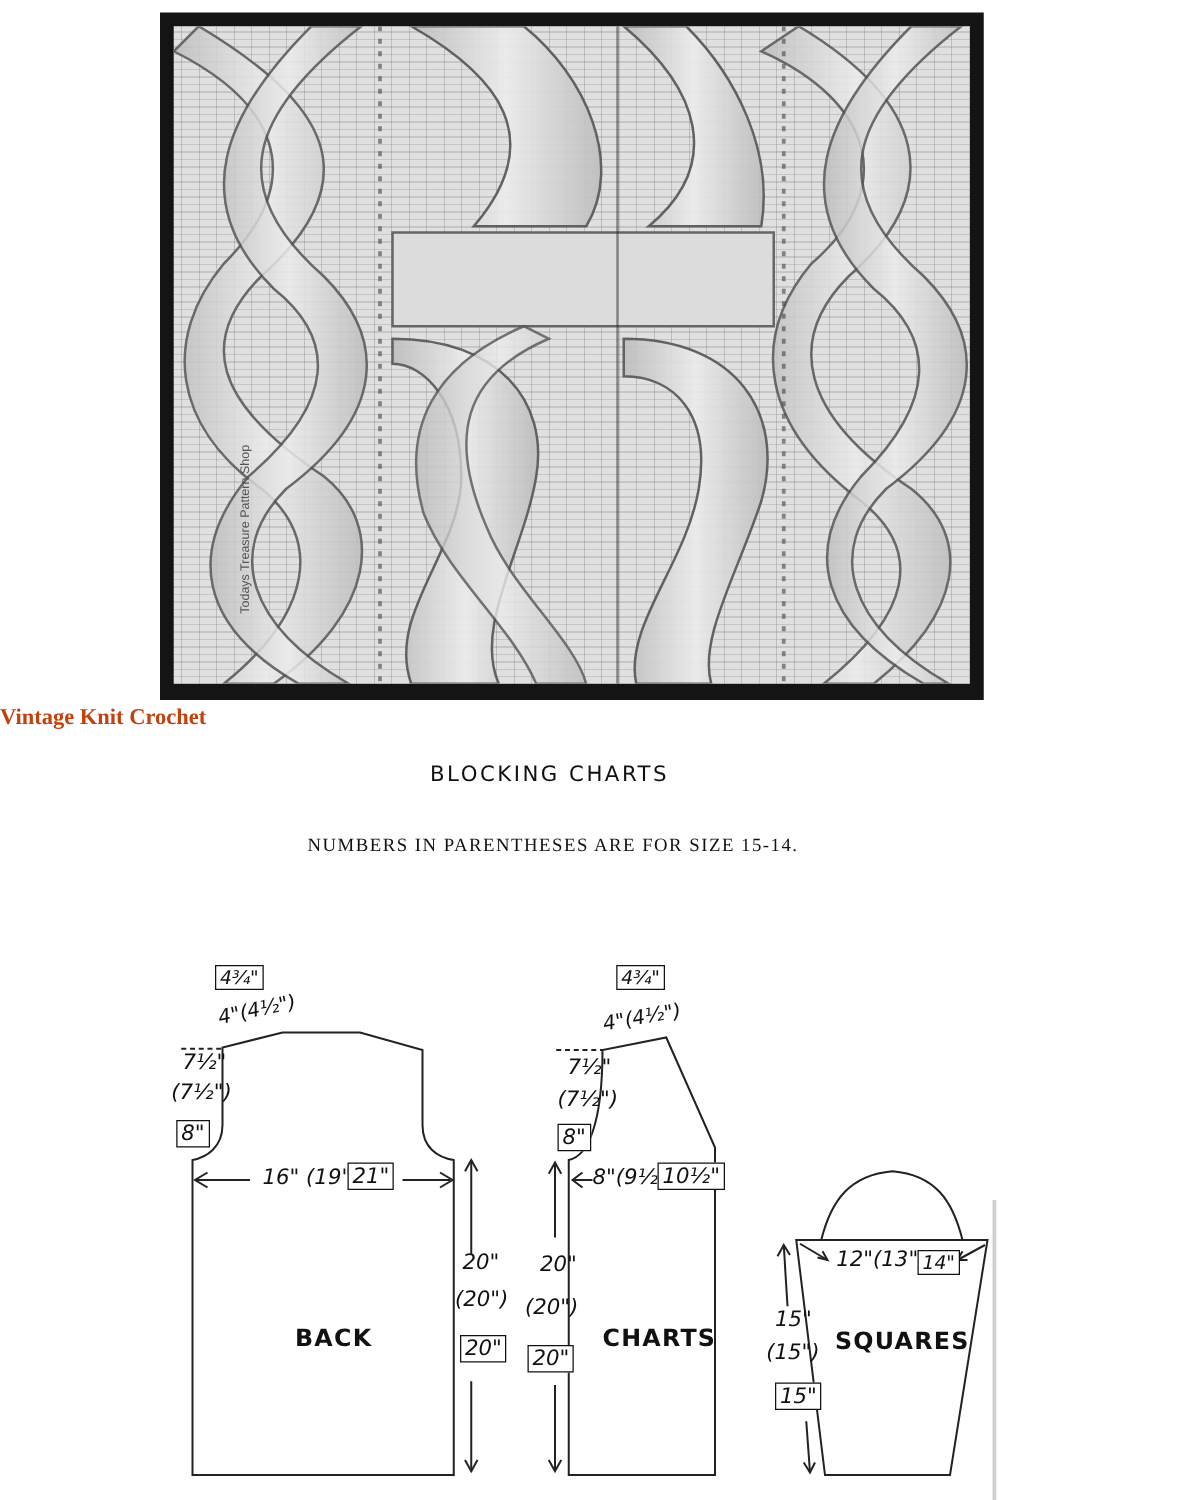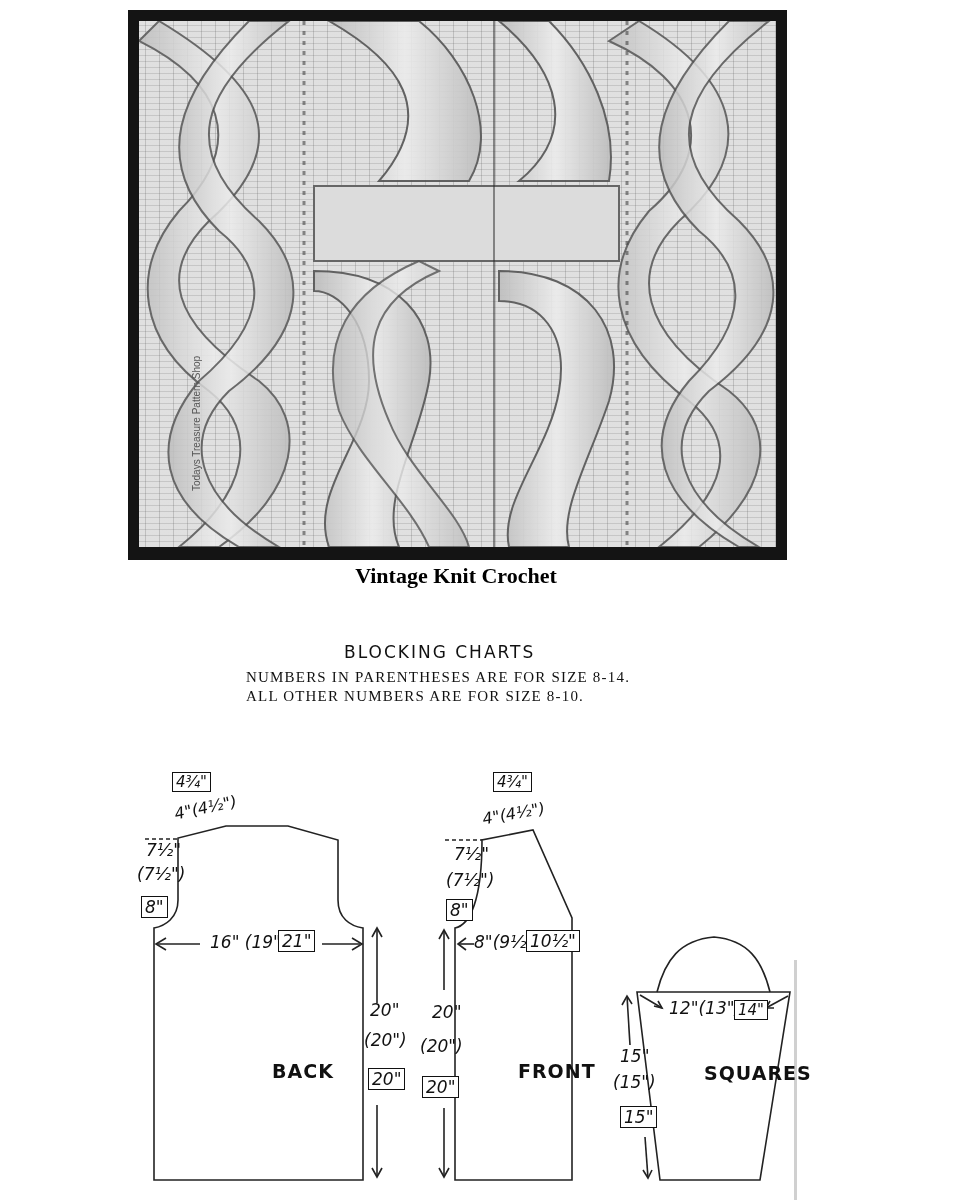--- a/index.html
+++ b/index.html
@@ -24,37 +24,37 @@
     }
     .photo svg { position: absolute; left: 0; top: 0; }
     .photo-seam { position: absolute; left: 354px; top: 0; width: 2px; height: 526px; background: rgba(40,40,40,0.5); }
     .watermark {
       position: absolute; left: 52px; top: 470px;
       transform: rotate(-90deg); transform-origin: left top;
       font-size: 10px; color: #555; white-space: nowrap;
       font-family: "Liberation Sans", sans-serif;
     }
     .site-title {
-      position: absolute; left: 0; width: 912px; top: 563px; text-align: center;
-      font-family: "Liberation Serif", serif; font-weight: bold; font-size: 22px; color: #000000;
+      position: absolute; left: 0; width: 912px; top: 563px; 
+      font-family: "Liberation Serif", serif; font-weight: bold; font-size: 18px; color: #c2410c;
     }
     .chart-title {
       position: absolute; left: 344px; top: 610px;
-      font-family: "DejaVu Sans", sans-serif; font-size: 17px; letter-spacing: 2px; color: #111; margin-top: 32px;
+      font-family: "DejaVu Sans", sans-serif; font-size: 17px; letter-spacing: 2px; color: #111;
     }
     .notes { position: absolute; left: 246px; top: 668px; }
     .notes div {
       font-family: "Liberation Serif", serif; font-size: 15px; letter-spacing: 1.2px; line-height: 19px; color: #111;
     }
     .hand {
       position: absolute; font-family: "DejaVu Sans", sans-serif; font-size: 17px; font-style: italic; color: #111; white-space: nowrap;
     }
     .boxed { border: 1.5px solid #111; padding: 0 3px; background: #fff; }
     .piece-label {
-      position: absolute; font-family: "DejaVu Sans", sans-serif; font-weight: bold; font-size: 19px; letter-spacing: 1px; color: #111; margin-left: 36px;
+      position: absolute; font-family: "DejaVu Sans", sans-serif; font-weight: bold; font-size: 19px; letter-spacing: 1px; color: #111;
     }
     .right-rule { position: absolute; left: 794px; top: 960px; width: 3px; height: 240px; background: #d0d0d0; }
   </style>
 </head>
 <body>
 
 <div class="photo-frame">
   <div class="photo">
     <svg width="637" height="526" viewBox="0 0 637 526">
       <defs>
@@ -84,22 +84,21 @@
     </svg>
     <div class="photo-seam"></div>
     <div class="watermark">Todays Treasure Pattern Shop</div>
   </div>
 </div>
 
 <div class="site-title">Vintage Knit Crochet</div>
 <div class="chart-title">BLOCKING CHARTS</div>
 
 <div class="notes">
-  <div>NUMBERS IN PARENTHESES ARE FOR SIZE 8-14.</div>
-  <div>ALL OTHER NUMBERS ARE FOR SIZE 8-10.</div>
+  <div>NUMBERS IN PARENTHESES ARE FOR SIZE 15-14.</div>
 </div>
 
 <svg class="abs" style="left:0;top:0" width="960" height="1200" viewBox="0 0 960 1200">
   <g fill="none" stroke="#222" stroke-width="1.6">
 
     <path d="M154,1180 L154,928 C165,926 178,918 178,900 L178,838 L226,826 L288,826 L338,840 L338,900 C338,918 350,926 363,928 L363,1180 Z"></path>
 
     <line x1="156" y1="944" x2="200" y2="944"></line>
     <path d="M166,938 L156,944 L166,950"></path>
     <line x1="322" y1="944" x2="360" y2="944"></line>
@@ -160,21 +159,21 @@
   <span class="hand boxed" style="left:493px;top:772px;font-size:15px;">4¾"</span>
   <span class="hand" style="left:482px;top:804px;font-size:16px;transform:rotate(-10deg);">4"(4½")</span>
   <span class="hand" style="left:454px;top:844px;">7½"</span>
   <span class="hand" style="left:446px;top:870px;">(7½")</span>
   <span class="hand boxed" style="left:446px;top:899px;">8"</span>
   <span class="hand" style="left:474px;top:932px;">8"(9½")</span>
   <span class="hand boxed" style="left:526px;top:930px;">10½"</span>
   <span class="hand" style="left:432px;top:1002px;">20"</span>
   <span class="hand" style="left:420px;top:1036px;">(20")</span>
   <span class="hand boxed" style="left:422px;top:1076px;">20"</span>
-  <span class="piece-label" style="left:482px;top:1060px;">FRONT</span>
+  <span class="piece-label" style="left:482px;top:1060px;">CHARTS</span>
 </div>
 
 <div>
   <span class="hand" style="left:669px;top:998px;">12"(13")</span>
   <span class="hand boxed" style="left:734px;top:1000px;font-size:15px;">14"</span>
   <span class="hand" style="left:620px;top:1046px;">15"</span>
   <span class="hand" style="left:613px;top:1072px;">(15")</span>
   <span class="hand boxed" style="left:620px;top:1106px;">15"</span>
   <span class="piece-label" style="left:668px;top:1062px;">SQUARES</span>
 </div>

